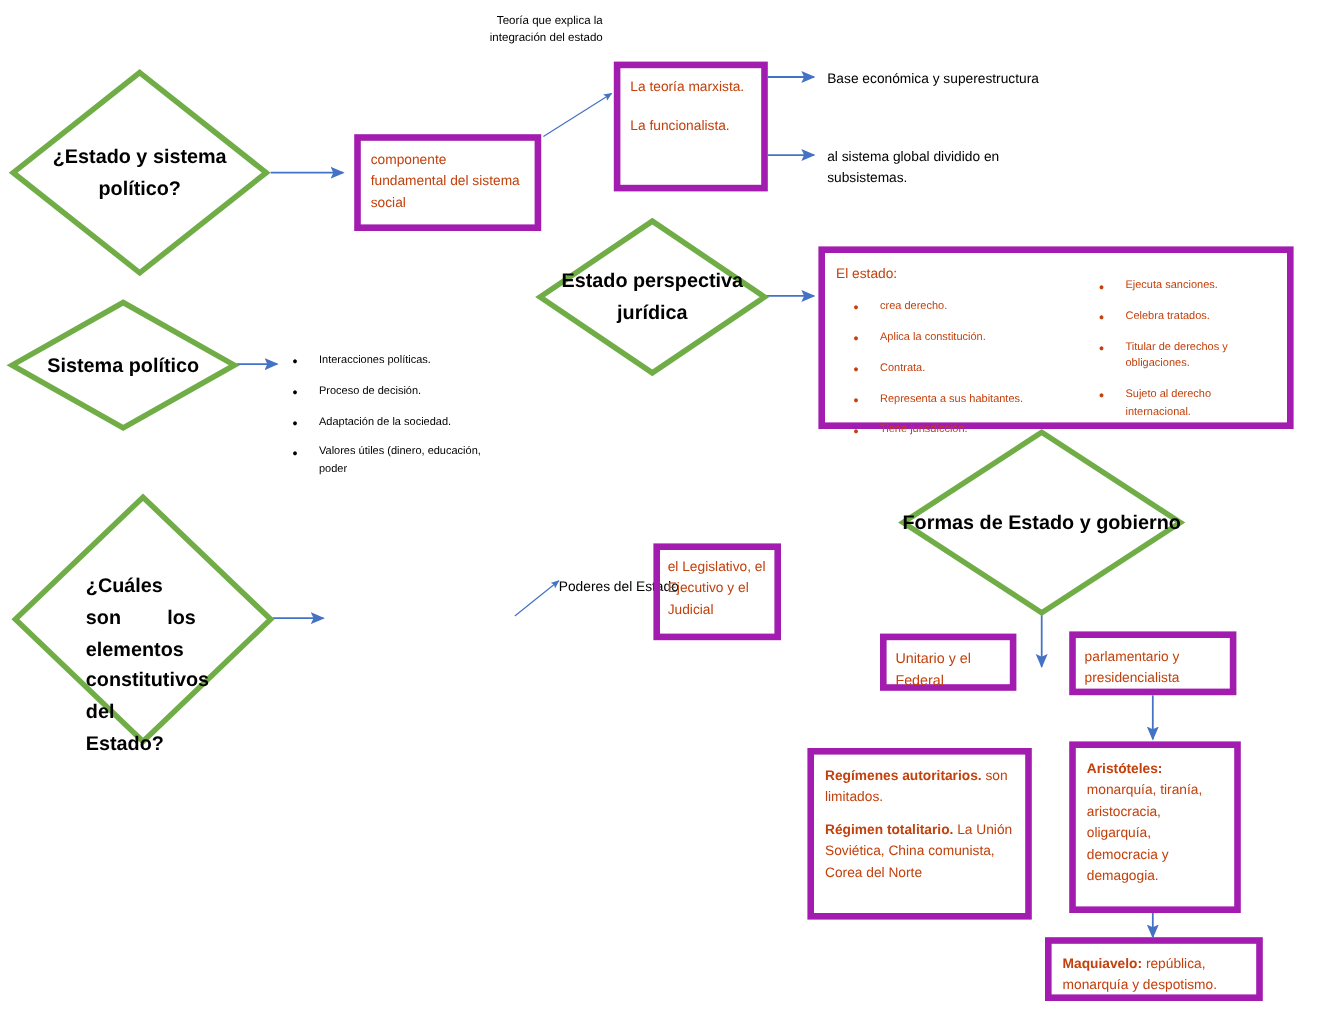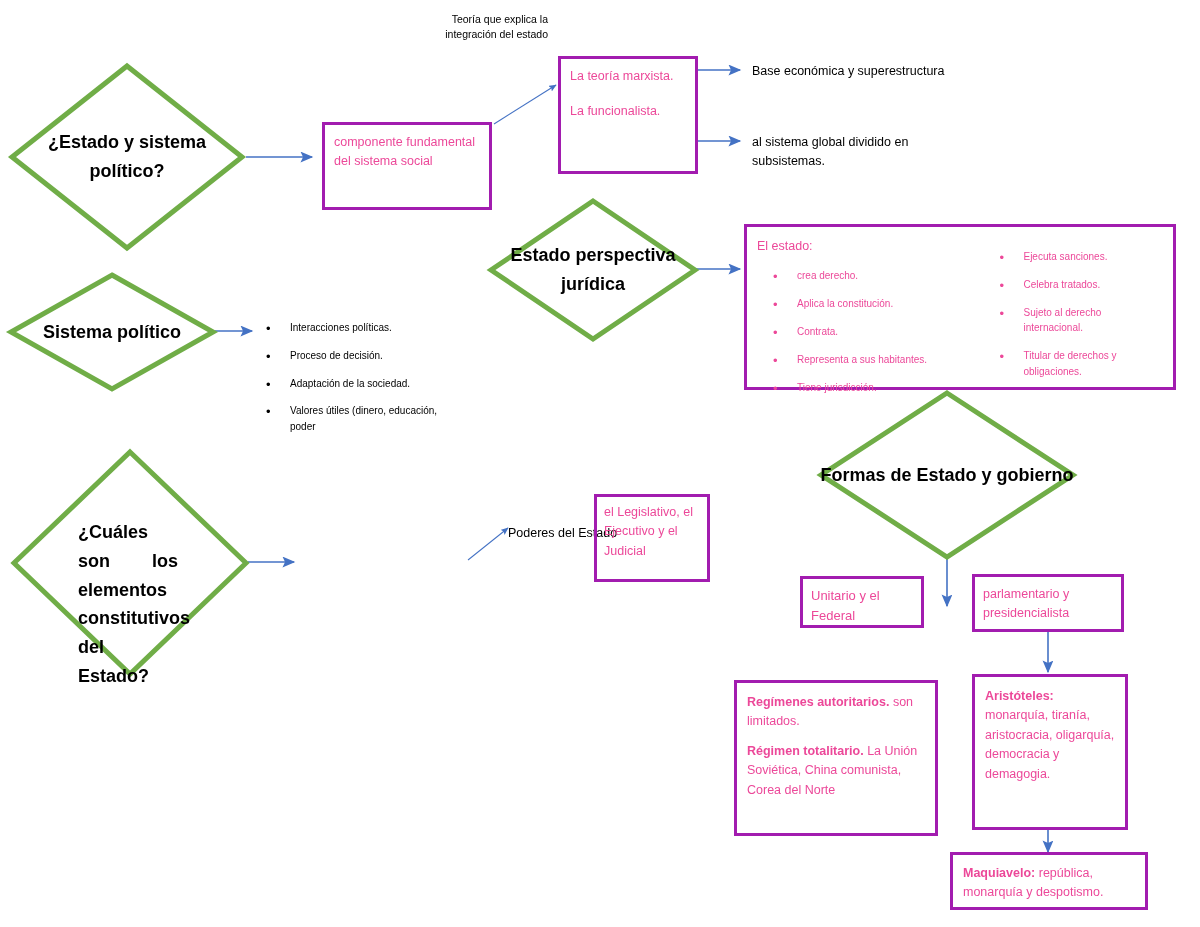--- a/index.html
+++ b/index.html
@@ -11,26 +11,26 @@
   #canvas{
     position:relative;
     width:1200px;
     height:927px;
     background:#ffffff;
     overflow:hidden;
   }
   
   .box{
     position:absolute;
-    border:3px solid #a21caf;
+    border:6px solid #a21caf;
     background:#ffffff;
     box-sizing:border-box;
     font-size:12.5px;
     line-height:1.55;
-    color:#ec4899;
+    color:#c2410c;
   }
   .box .pad{padding:8px 9px;}
   
   .txt{
     position:absolute;
     font-size:12.5px;
     line-height:1.55;
     color:#000;
     white-space:normal;
   }
@@ -216,22 +216,22 @@
           <li>Aplica la constitución.</li>
           <li>Contrata.</li>
           <li>Representa a sus habitantes.</li>
           <li>Tiene jurisdicción.</li>
         </ul>
       </div>
       <div style="width:188px;">
         <ul class="bl">
           <li>Ejecuta sanciones.</li>
           <li>Celebra tratados.</li>
+          <li style="width:140px;">Titular de derechos y obligaciones.</li>
           <li style="width:128px;">Sujeto al derecho internacional.</li>
-          <li style="width:140px;">Titular de derechos y obligaciones.</li>
         </ul>
       </div>
     </div>
   </div>
 
   <div class="diamond" style="left:818px;top:390px;width:258px;height:170px;">
     <svg width="258" height="170" viewBox="0 0 258 170">
       <polygon points="129,3 255,85 129,167 3,85" fill="#ffffff" stroke="#70AD47" stroke-width="5"></polygon>
     </svg>
     <div class="dlabel">

